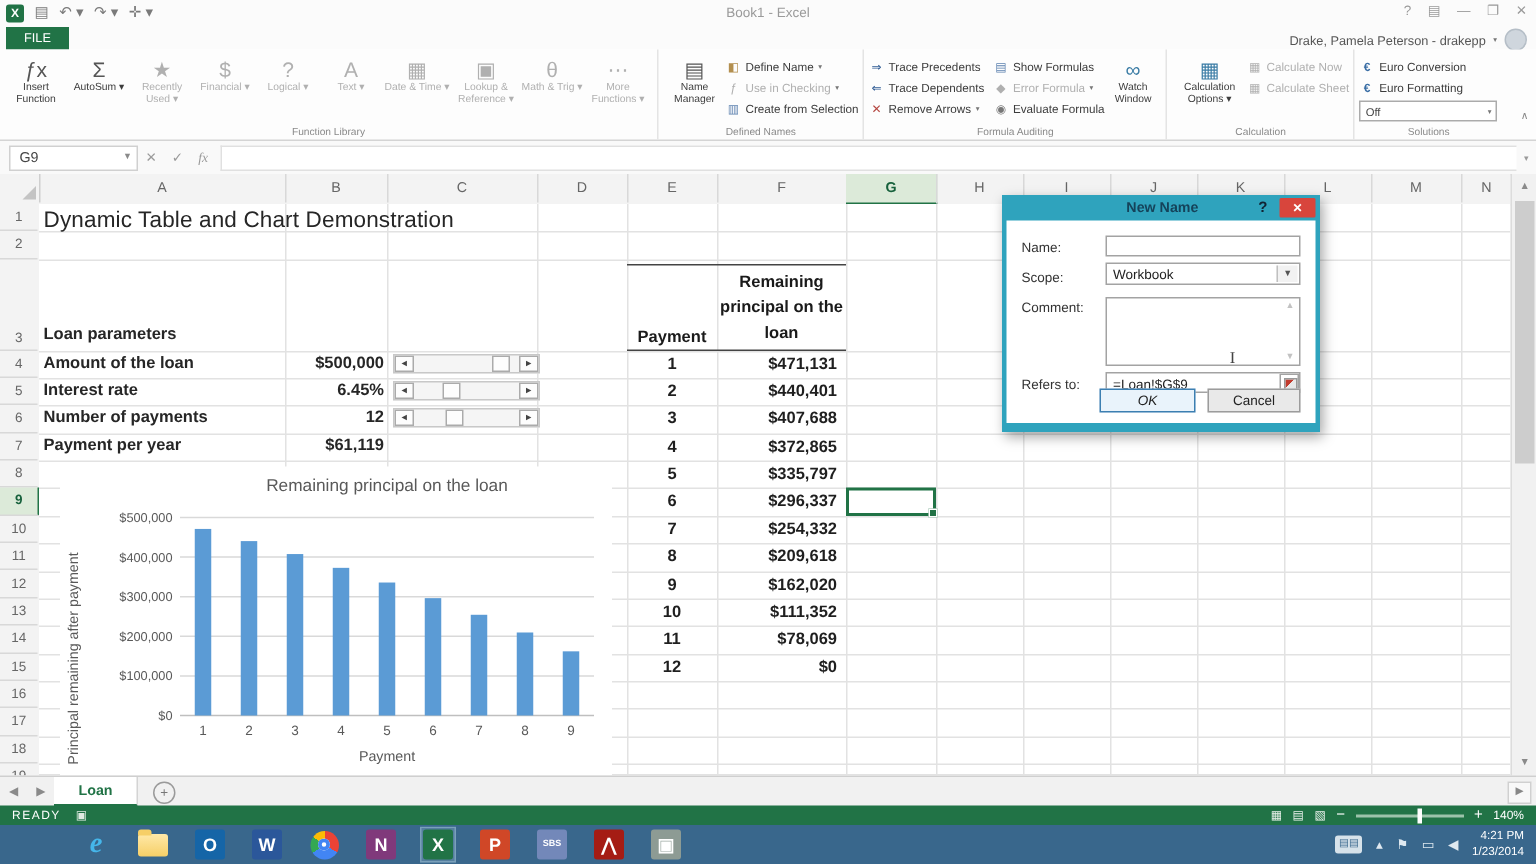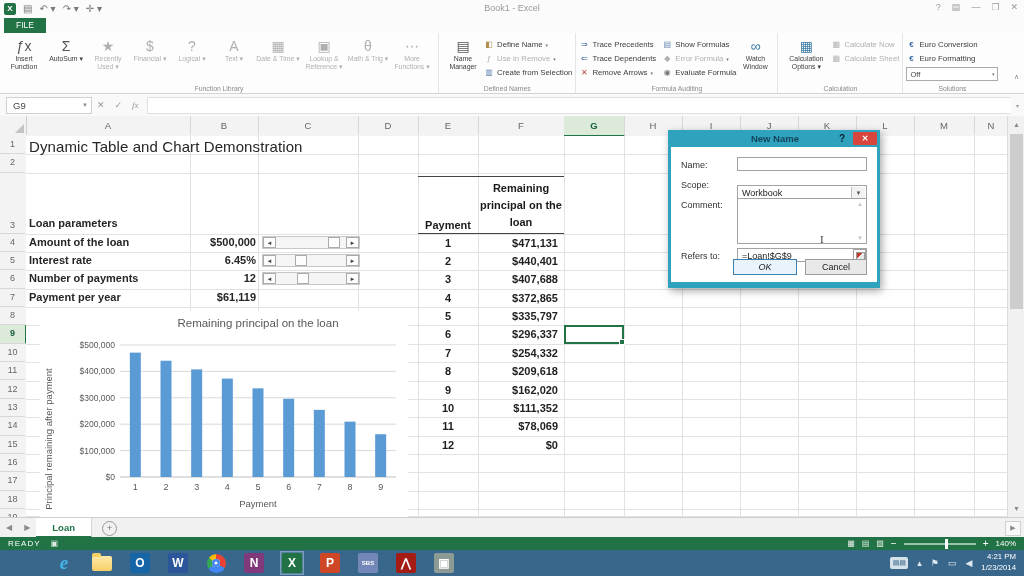--- a/index.html
+++ b/index.html
@@ -144,20 +144,25 @@
       <span>▤</span>
       <span>—</span>
       <span>❐</span>
       <span>✕</span>
     </div>
   </div>
 
   <div id="tabrow">
     <div id="file-tab">FILE</div>
   </div>
+  <div id="user-area">
+    <span>Drake, Pamela Peterson - drakepp</span>
+    <span class="caret">▾</span>
+    <div id="avatar"></div>
+  </div>
 
   <div id="ribbon">
     <div class="rgroup">
       <div id="flbtns" style="display:flex;">
           <div class="bigbtn">
             <div class="bic">ƒx</div>
             <div class="blb">Insert Function</div>
           </div>
           <div class="bigbtn">
             <div class="bic">Σ</div>
@@ -204,21 +209,21 @@
         <span class="blb">Name Manager</span>
       </div>
       <div class="smallcol">
         <div class="smallbtn">
             <span class="sic" style="color:#b38f4f">◧</span>
             <span>Define Name</span>
             <span class="caret">▾</span>
           </div>
         <div class="smallbtn dis">
             <span class="sic">ƒ</span>
-            <span>Use in Remove</span>
+            <span>Use in Checking</span>
             <span class="caret">▾</span>
           </div>
         <div class="smallbtn">
             <span class="sic" style="color:#5f83b0">▥</span>
             <span>Create from Selection</span>
           </div>
       </div>
       <div class="glabel">Defined Names</div>
     </div>
     <div class="rgroup">
@@ -588,21 +593,21 @@
   <div id="dlg">
     <div id="dlg-title">
       <div id="dlg-title-text">New Name</div>
       <span id="dlg-help">?</span>
       <div id="dlg-close">✕</div>
     </div>
     <div id="dlg-body">
       <div class="dlg-label" style="top:13px;">Name:</div>
       <div class="dlg-field" style="top:10px;width:130px;height:14px;"></div>
       <div class="dlg-label" style="top:33px;">Scope:</div>
-      <div class="dlg-field" style="top:38px;width:130px;height:15px;padding:2px 0 0 4px;">
+      <div class="dlg-field" style="top:28px;width:130px;height:15px;padding:2px 0 0 4px;">
         <span>Workbook</span>
         <div id="dlg-scope-dd">▼</div>
       </div>
       <div class="dlg-label" style="top:53px;">Comment:</div>
       <div class="dlg-field" style="top:51px;width:130px;height:46px;">
         <div id="dlg-comment-scroll">
             <span>▲</span>
             <span>▼</span>
           </div>
         <span id="txt-cursor">I</span>

